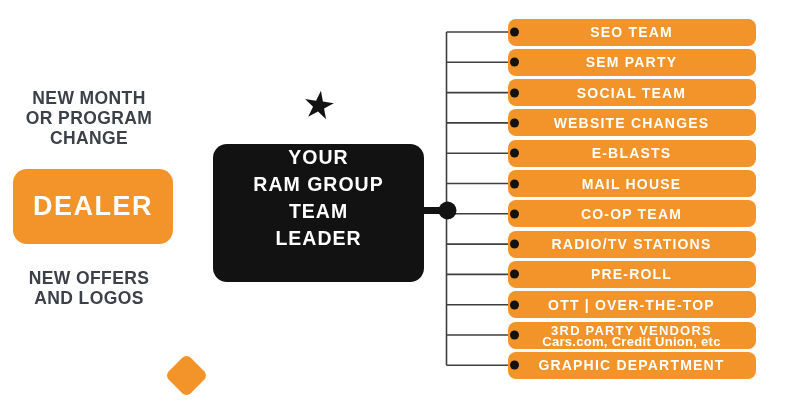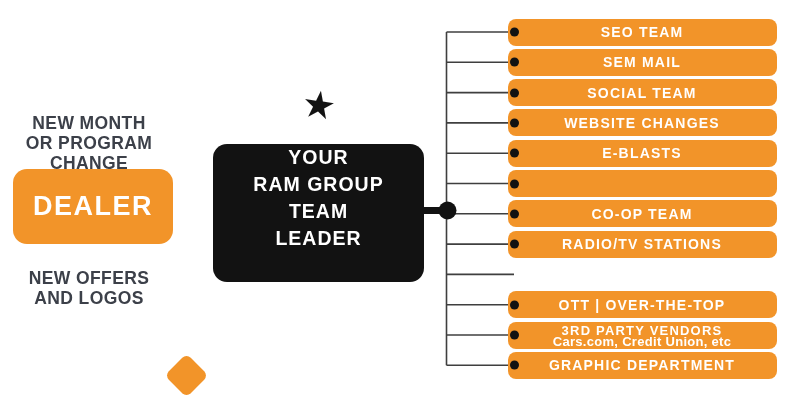--- a/index.html
+++ b/index.html
@@ -6,21 +6,21 @@
   .canvas{
     position:relative;width:800px;height:414px;background:var(--white,#FFFFFF);
     font-family:"Liberation Sans",sans-serif;overflow:hidden;
   }
   
   .note{
     position:absolute;color:var(--note_text,#3C4049);font-weight:bold;
     font-size:17.5px;line-height:20px;text-align:center;white-space:pre-line;
     letter-spacing:.4px;width:170px;left:4px;
   }
-  .note-top{top:88px;margin-top:25px;}
+  .note-top{top:88px;}
   .note-bottom{top:268px;text-align:center;}
   
   .dealer-box{
     position:absolute;left:13px;top:169px;width:160px;height:75px;
     background:var(--orange,#F29429);border-radius:14px;
     display:flex;align-items:center;justify-content:center;
   }
   .dealer-arrow{
     position:absolute;left:157.5px;top:191px;width:31px;height:31px;
     background:var(--orange,#F29429);border-radius:6px;transform:rotate(45deg);
@@ -43,21 +43,21 @@
     color:#fff;font-weight:bold;font-size:19.5px;line-height:27px;
     letter-spacing:1px;text-align:center;white-space:pre-line;
   }
   
   .wires{position:absolute;left:0;top:0;z-index:1;}
   .wire{stroke:var(--wire,#3F3F3F);stroke-width:1.6;}
   .trunk{stroke:var(--ink,#121212);stroke-width:7;}
   .junction{fill:var(--ink,#121212);}
   
   .team-bar{
-    position:absolute;left:507.5px;width:269px;height:27px;z-index:2;
+    position:absolute;left:507.5px;width:248px;height:27px;z-index:2;
     background:var(--orange,#F29429);border-radius:8px;
     display:flex;flex-direction:column;align-items:center;justify-content:center;
   }
   .bar-label{
     color:#fff;font-weight:bold;font-size:14px;letter-spacing:1.2px;line-height:14px;
   }
   .team-bar.two-line .bar-label{font-size:13px;line-height:13px;}
   .bar-sublabel{
     color:#fff;font-weight:bold;font-size:13px;letter-spacing:.3px;line-height:9px;
   }
@@ -109,44 +109,49 @@
     <line class="trunk" x1="420" y1="210.5" x2="447" y2="210.5"></line>
     <circle class="junction" cx="447.5" cy="210.5" r="9"></circle>
   </svg>
 
   <div class="team-bar" style="top:18.5px">
     <span class="dot"></span>
     <span class="bar-label">SEO TEAM</span>
   </div>
   <div class="team-bar" style="top:48.8px">
     <span class="dot"></span>
-    <span class="bar-label">SEM MAIL</span>
+    <span class="bar-label">SEM PARTY</span>
   </div>
   <div class="team-bar" style="top:79.1px">
     <span class="dot"></span>
     <span class="bar-label">SOCIAL TEAM</span>
   </div>
   <div class="team-bar" style="top:139.7px">
     <span class="dot"></span>
     <span class="bar-label">E-BLASTS</span>
   </div>
   <div class="team-bar" style="top:109.4px">
     <span class="dot"></span>
     <span class="bar-label">WEBSITE CHANGES</span>
   </div>
   <div class="team-bar" style="top:170px">
     <span class="dot"></span>
+    <span class="bar-label">MAIL HOUSE</span>
   </div>
   <div class="team-bar" style="top:200.3px">
     <span class="dot"></span>
     <span class="bar-label">CO-OP TEAM</span>
   </div>
   <div class="team-bar" style="top:230.6px">
     <span class="dot"></span>
     <span class="bar-label">RADIO/TV STATIONS</span>
+  </div>
+  <div class="team-bar" style="top:260.9px">
+    <span class="dot"></span>
+    <span class="bar-label">PRE-ROLL</span>
   </div>
   <div class="team-bar" style="top:291.2px">
     <span class="dot"></span>
     <span class="bar-label">OTT | OVER-THE-TOP</span>
   </div>
   <div class="team-bar two-line" style="top:321.5px">
     <span class="dot"></span>
     <span class="bar-label">3RD PARTY VENDORS</span>
     <span class="bar-sublabel">Cars.com, Credit Union, etc</span>
   </div>

